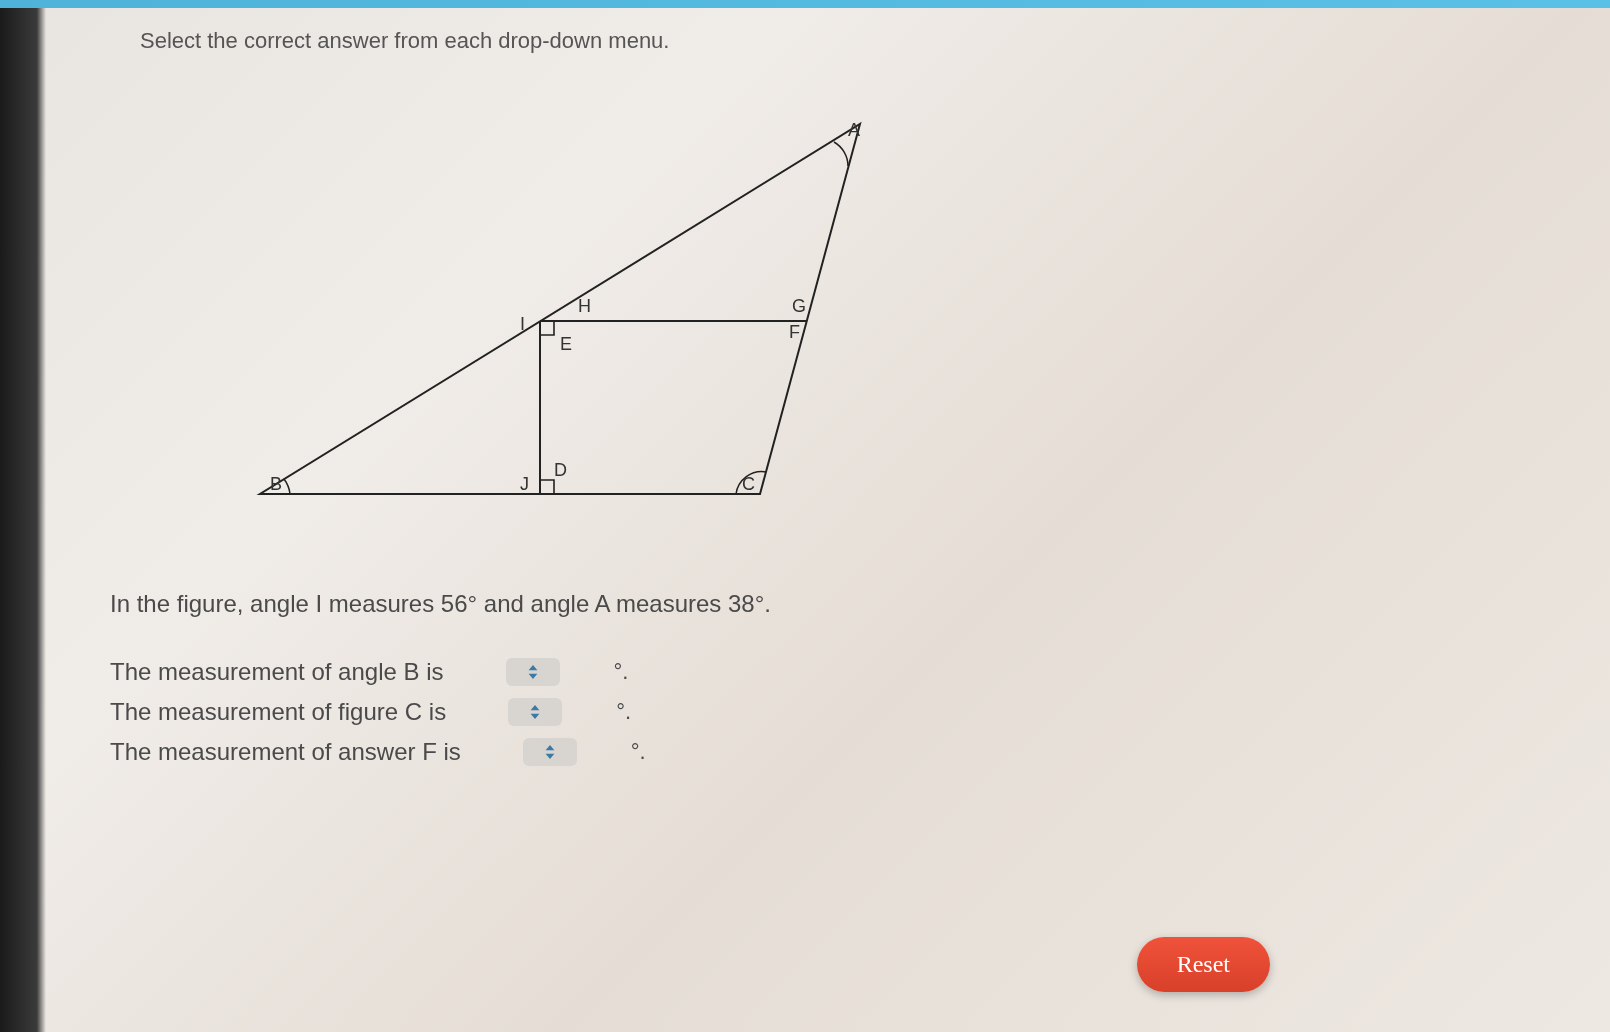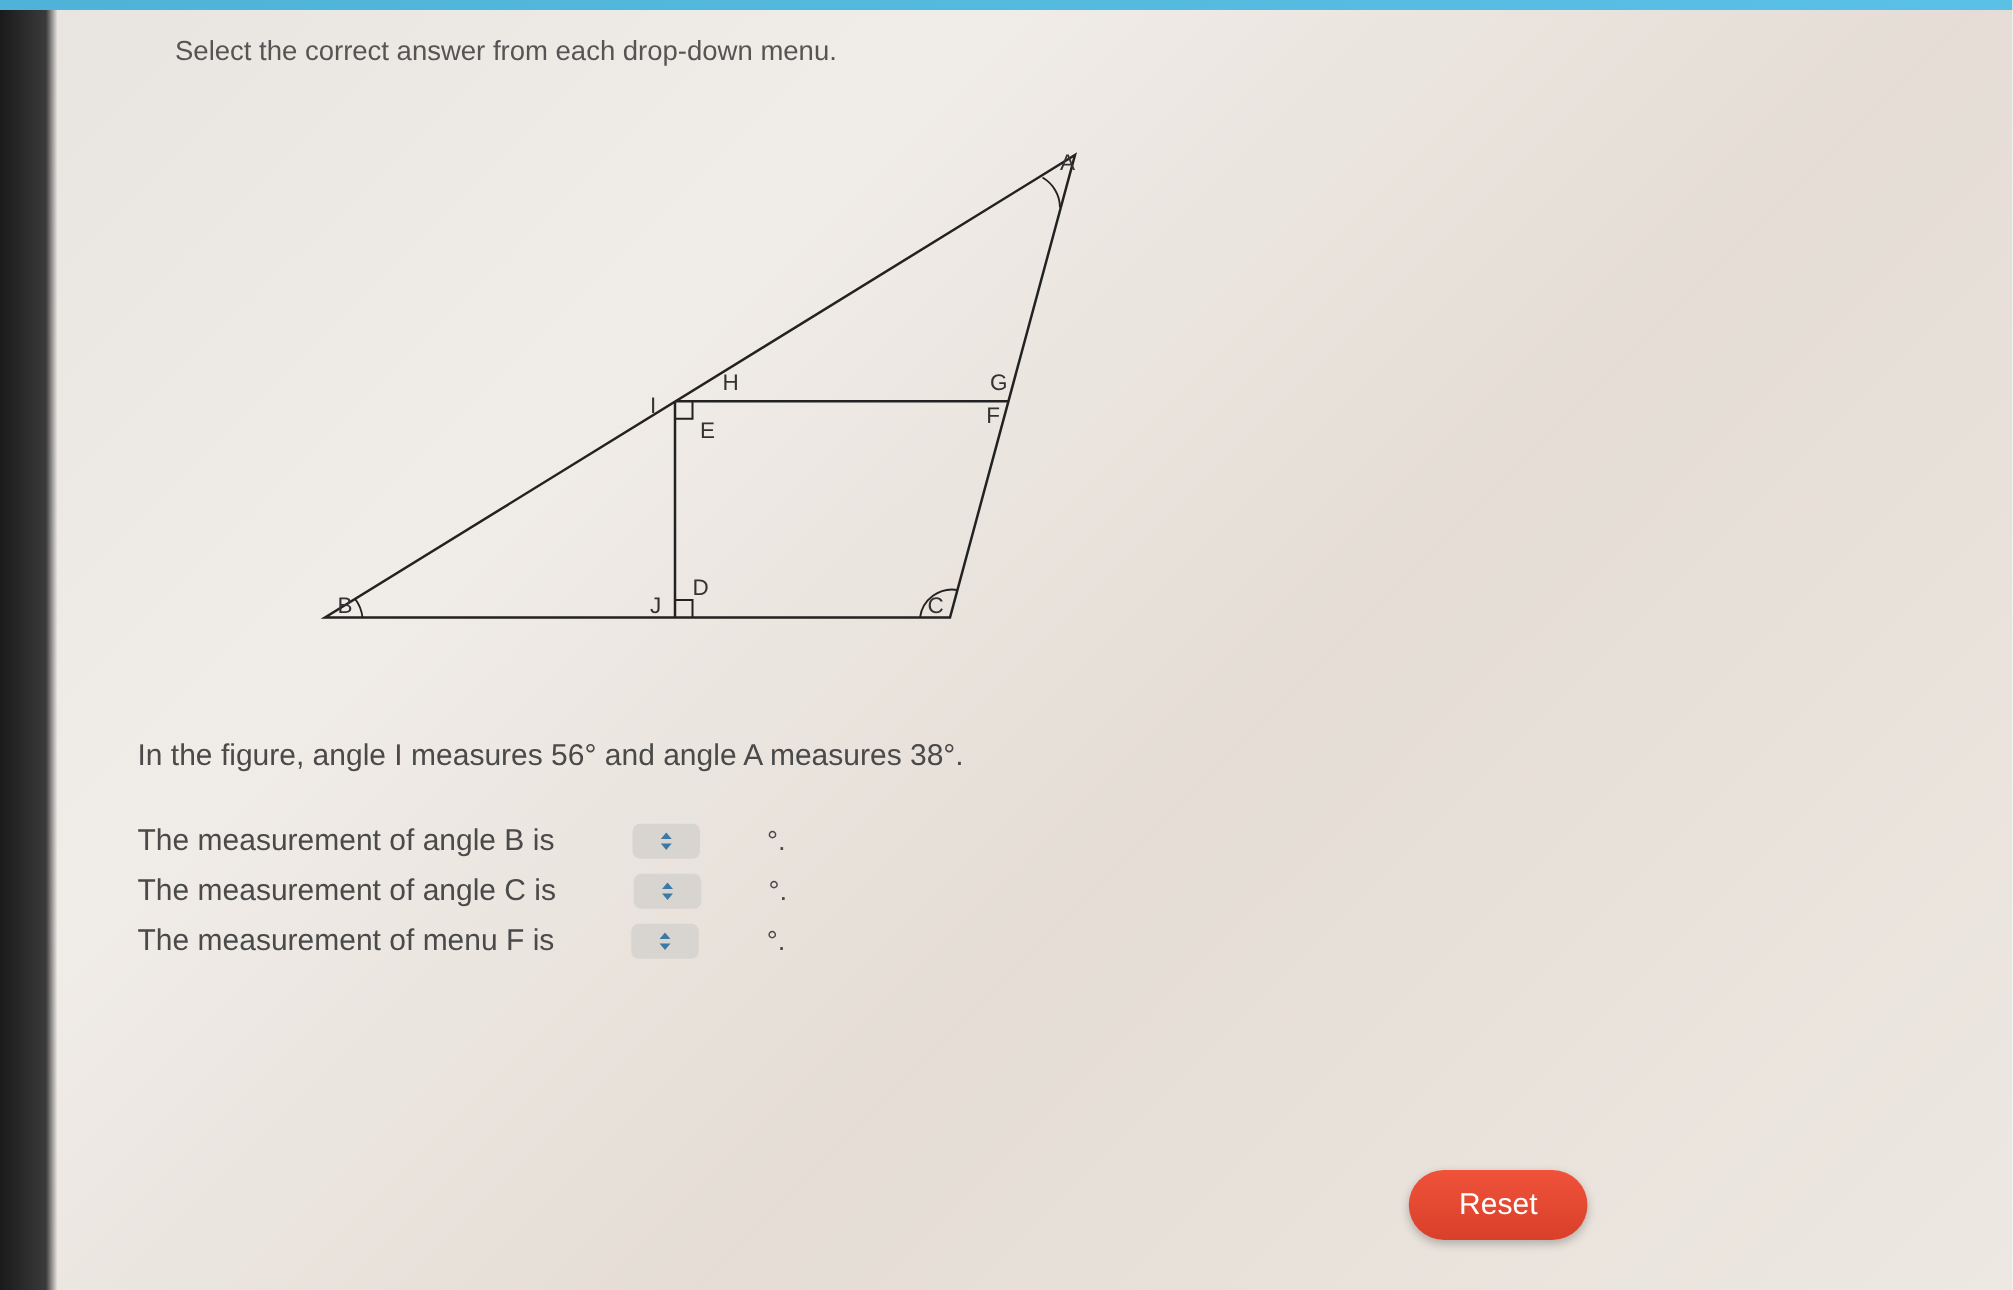--- a/index.html
+++ b/index.html
@@ -77,21 +77,21 @@
     }
     .btn {
       border: none;
       border-radius: 28px;
       padding: 14px 40px;
       font-size: 24px;
       color: #fff;
       cursor: pointer;
       box-shadow: 0 3px 8px rgba(0,0,0,0.25);
     }
-    .btn-reset { background: linear-gradient(180deg, #f0523a 0%, #d8402a 100%); }
+    .btn-reset { background: linear-gradient(180deg, #f0523a 0%, #d8402a 100%); font-family: Liberation Serif, serif; }
     .btn-next { background: linear-gradient(180deg, #2b9fd9 0%, #1e8bc3 100%); }
     .vertex-label {
       font-family: Arial, sans-serif;
       font-size: 18px;
       fill: #333;
     }
   </style>
 </head>
 <body>
 
@@ -143,30 +143,30 @@
     <div class="answer-line">
       <span>The measurement of angle B is</span>
       <span class="dropdown">
         <svg viewBox="0 0 12 16">
             <path d="M6 0 L11 6 L1 6 Z M6 16 L1 10 L11 10 Z" fill="#3b7aa5"></path>
           </svg>
       </span>
       <span class="degree-suffix">°.</span>
     </div>
     <div class="answer-line">
-      <span>The measurement of angle C is</span>
+      <span>The measurement of figure C is</span>
       <span class="dropdown">
         <svg viewBox="0 0 12 16">
             <path d="M6 0 L11 6 L1 6 Z M6 16 L1 10 L11 10 Z" fill="#3b7aa5"></path>
           </svg>
       </span>
       <span class="degree-suffix">°.</span>
     </div>
     <div class="answer-line">
-      <span>The measurement of menu F is</span>
+      <span>The measurement of answer F is</span>
       <span class="dropdown">
         <svg viewBox="0 0 12 16">
             <path d="M6 0 L11 6 L1 6 Z M6 16 L1 10 L11 10 Z" fill="#3b7aa5"></path>
           </svg>
       </span>
       <span class="degree-suffix">°.</span>
     </div>
   </div>
 </div>
 

